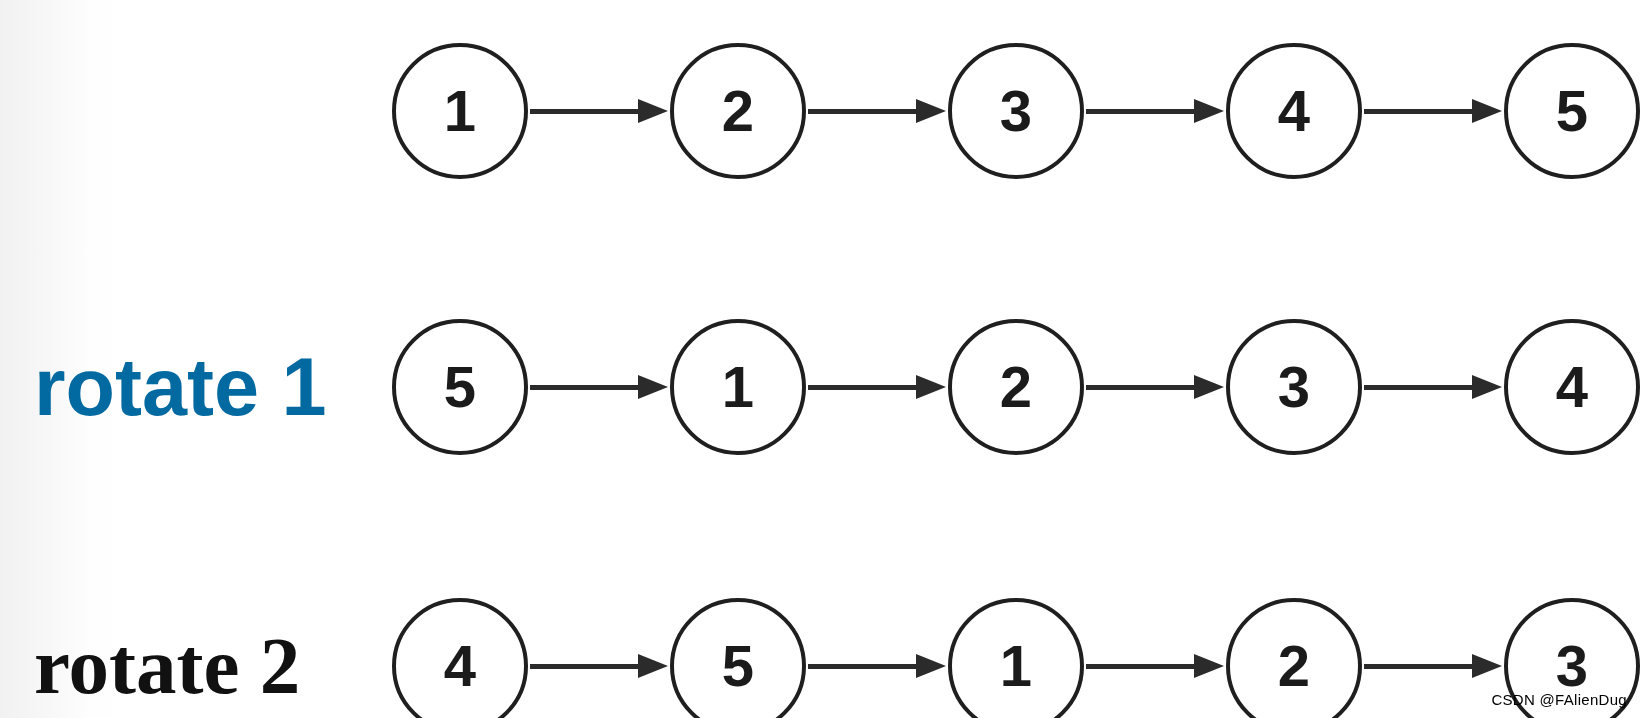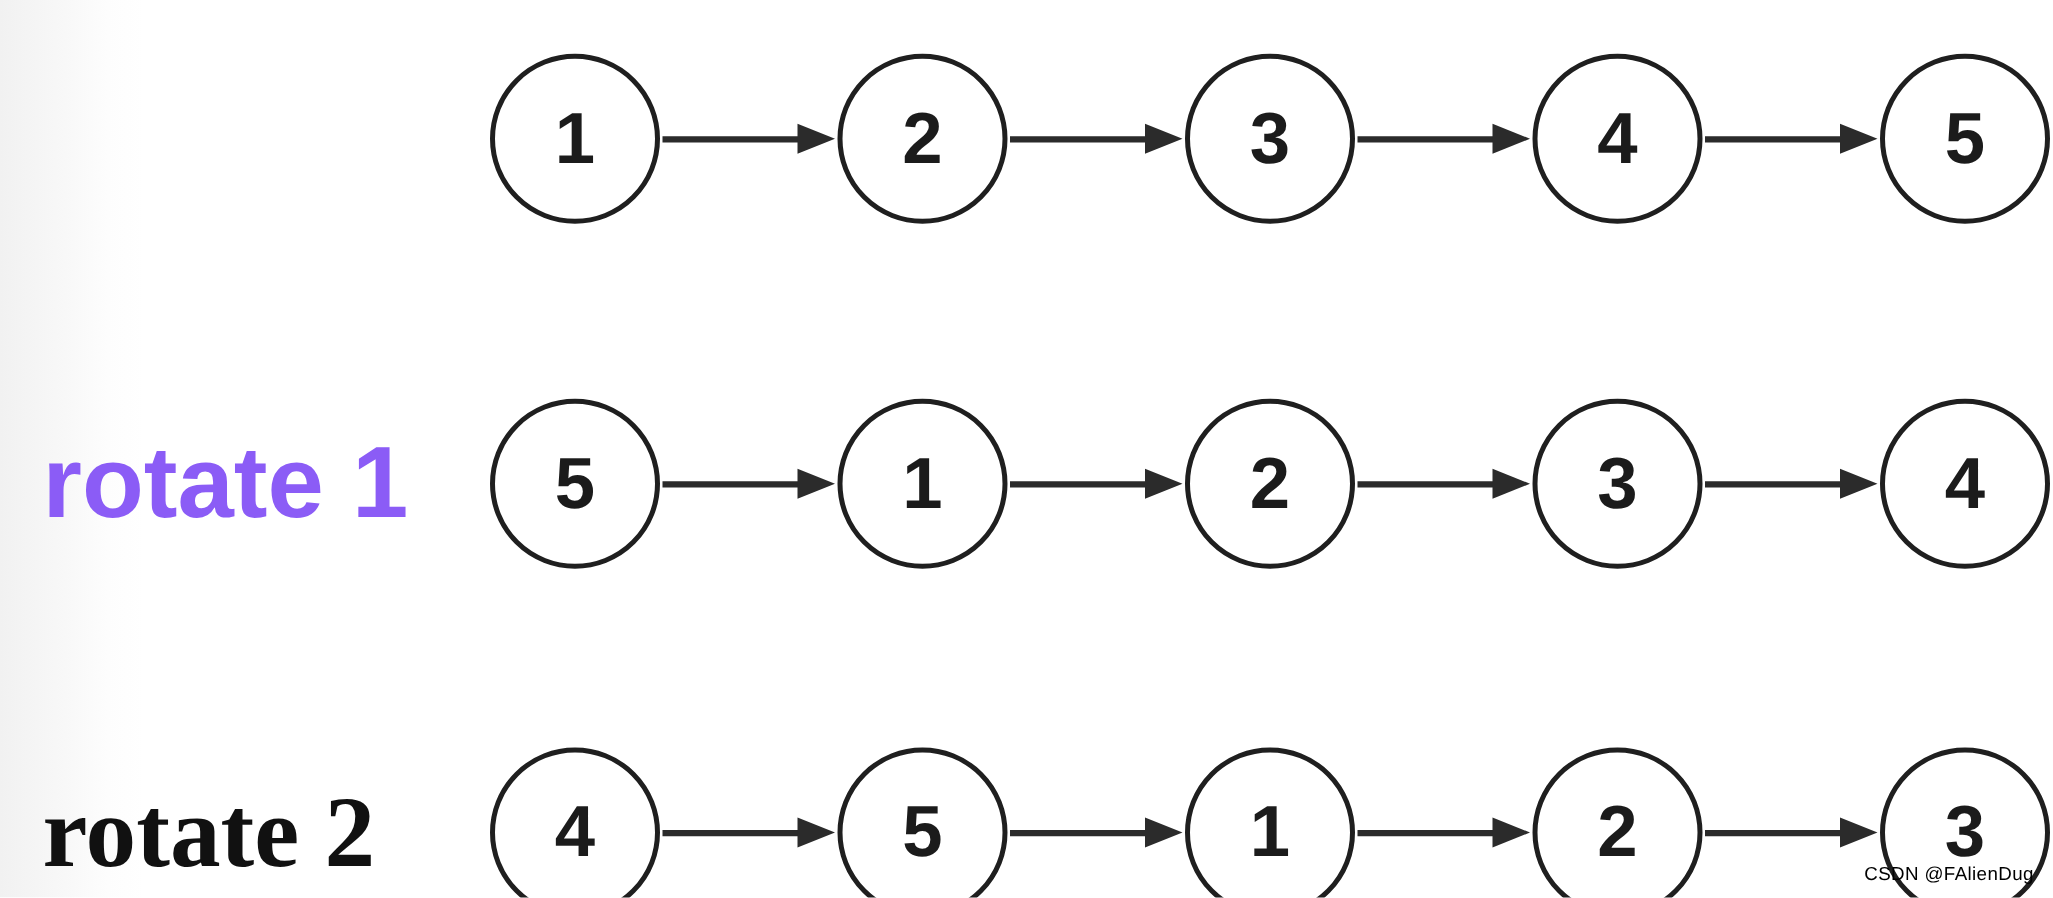--- a/index.html
+++ b/index.html
@@ -103,21 +103,21 @@
       <div class="arrow-line" style="left: 1086px; width: 112px; top: 108.5px; background: rgb(43, 43, 43);"></div>
       <div class="arrow-head" style="left: 1194px; top: 99px; border-left-color: rgb(43, 43, 43);"></div>
       <div class="node" style="left: 1226px; top: 43px; border-color: rgb(31, 31, 31); background: rgb(255, 255, 255);">
         <span>4</span>
       </div>
       <div class="arrow-line" style="left: 1364px; width: 112px; top: 108.5px; background: rgb(43, 43, 43);"></div>
       <div class="arrow-head" style="left: 1472px; top: 99px; border-left-color: rgb(43, 43, 43);"></div>
       <div class="node" style="left: 1504px; top: 43px; border-color: rgb(31, 31, 31); background: rgb(255, 255, 255);">
         <span>5</span>
       </div>
-      <div class="row-label" style="top: 387px; color: #8b5cf6;">rotate 1</div>
+      <div class="row-label" style="top: 387px; color: #0369a1;">rotate 1</div>
       <div class="node" style="left: 392px; top: 319px; border-color: rgb(31, 31, 31); background: rgb(255, 255, 255);">
         <span>5</span>
       </div>
       <div class="arrow-line" style="left: 530px; width: 112px; top: 384.5px; background: rgb(43, 43, 43);"></div>
       <div class="arrow-head" style="left: 638px; top: 375px; border-left-color: rgb(43, 43, 43);"></div>
       <div class="node" style="left: 670px; top: 319px; border-color: rgb(31, 31, 31); background: rgb(255, 255, 255);">
         <span>1</span>
       </div>
       <div class="arrow-line" style="left: 808px; width: 112px; top: 384.5px; background: rgb(43, 43, 43);"></div>
       <div class="arrow-head" style="left: 916px; top: 375px; border-left-color: rgb(43, 43, 43);"></div>

